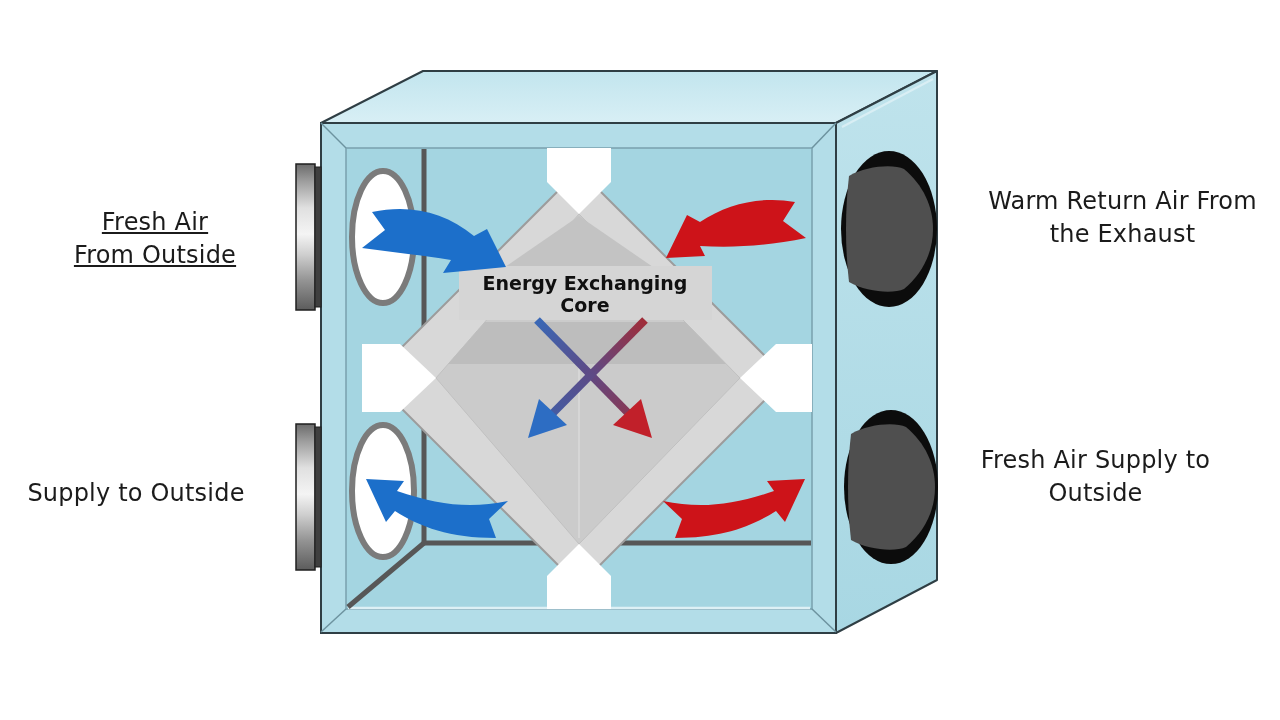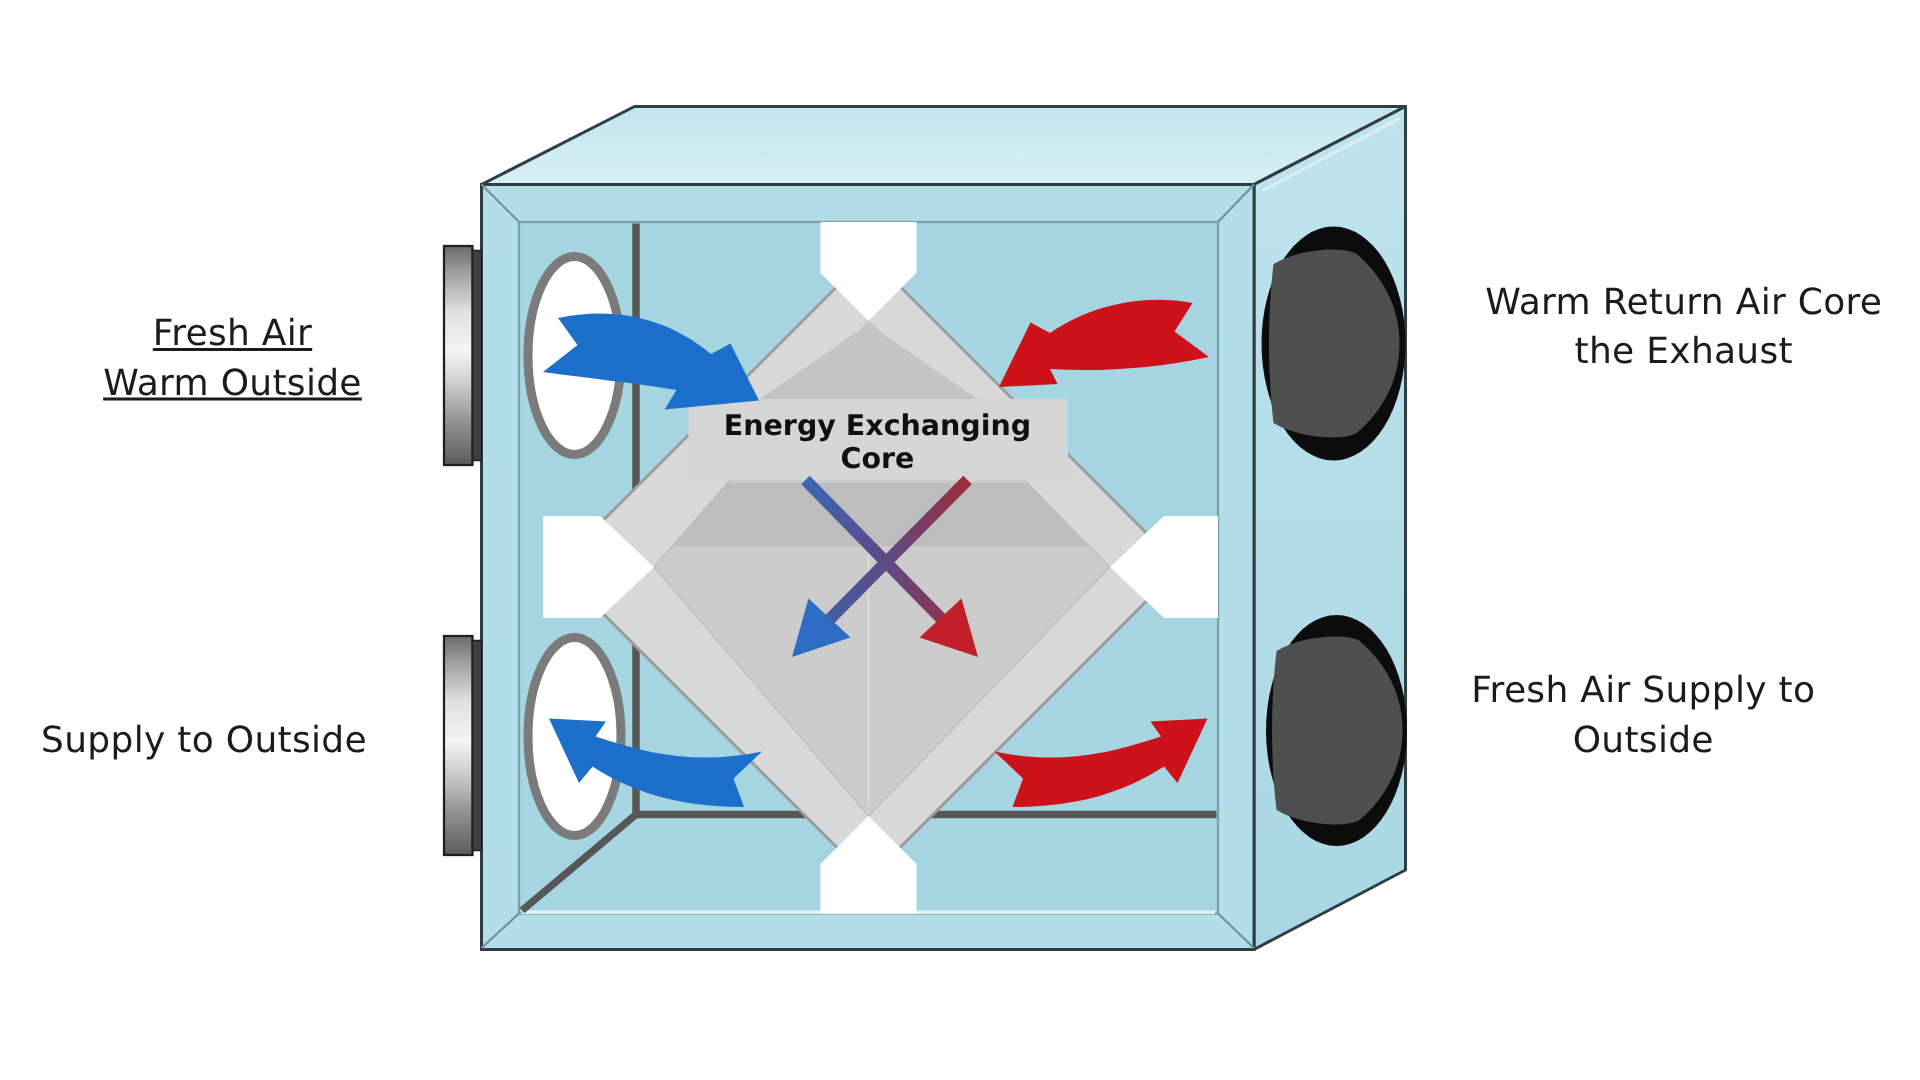--- a/index.html
+++ b/index.html
@@ -123,29 +123,29 @@
     <path d="M 795,202 C 763,196 728,203 700,222 L 687,215 L 666,258 L 705,256 L 700,246
              C 733,248 768,246 806,238 L 783,221 Z" fill="#cd1319"></path>
     <path d="M 366,479 L 404,481 L 397,491 C 438,505 470,509 508,501 L 489,519 L 496,538
              C 450,538 420,527 395,511 L 386,522 Z" fill="#1c6fca"></path>
     <path d="M 805,479 L 767,481 L 774,491 C 733,505 701,509 663,501 L 682,519 L 675,538
              C 721,538 751,527 776,511 L 785,522 Z" fill="#cd1319"></path>
   </svg>
 
   <div class="lbl" style="left:30px;top:206px;width:250px;text-decoration:underline;">
     <span>Fresh Air</span>
-    <span>Warm Outside</span>
+    <span>From Outside</span>
   </div>
 
   <div class="lbl" style="left:0px;top:477px;width:272px;">
     <span>Supply to Outside</span>
   </div>
 
   <div class="lbl" style="left:980px;top:185px;width:285px;">
-    <span>Warm Return Air Core</span>
+    <span>Warm Return Air From</span>
     <span>the Exhaust</span>
   </div>
 
   <div class="lbl" style="left:953px;top:444px;width:285px;">
     <span>Fresh Air Supply to</span>
     <span>Outside</span>
   </div>
 
 </div>
 

